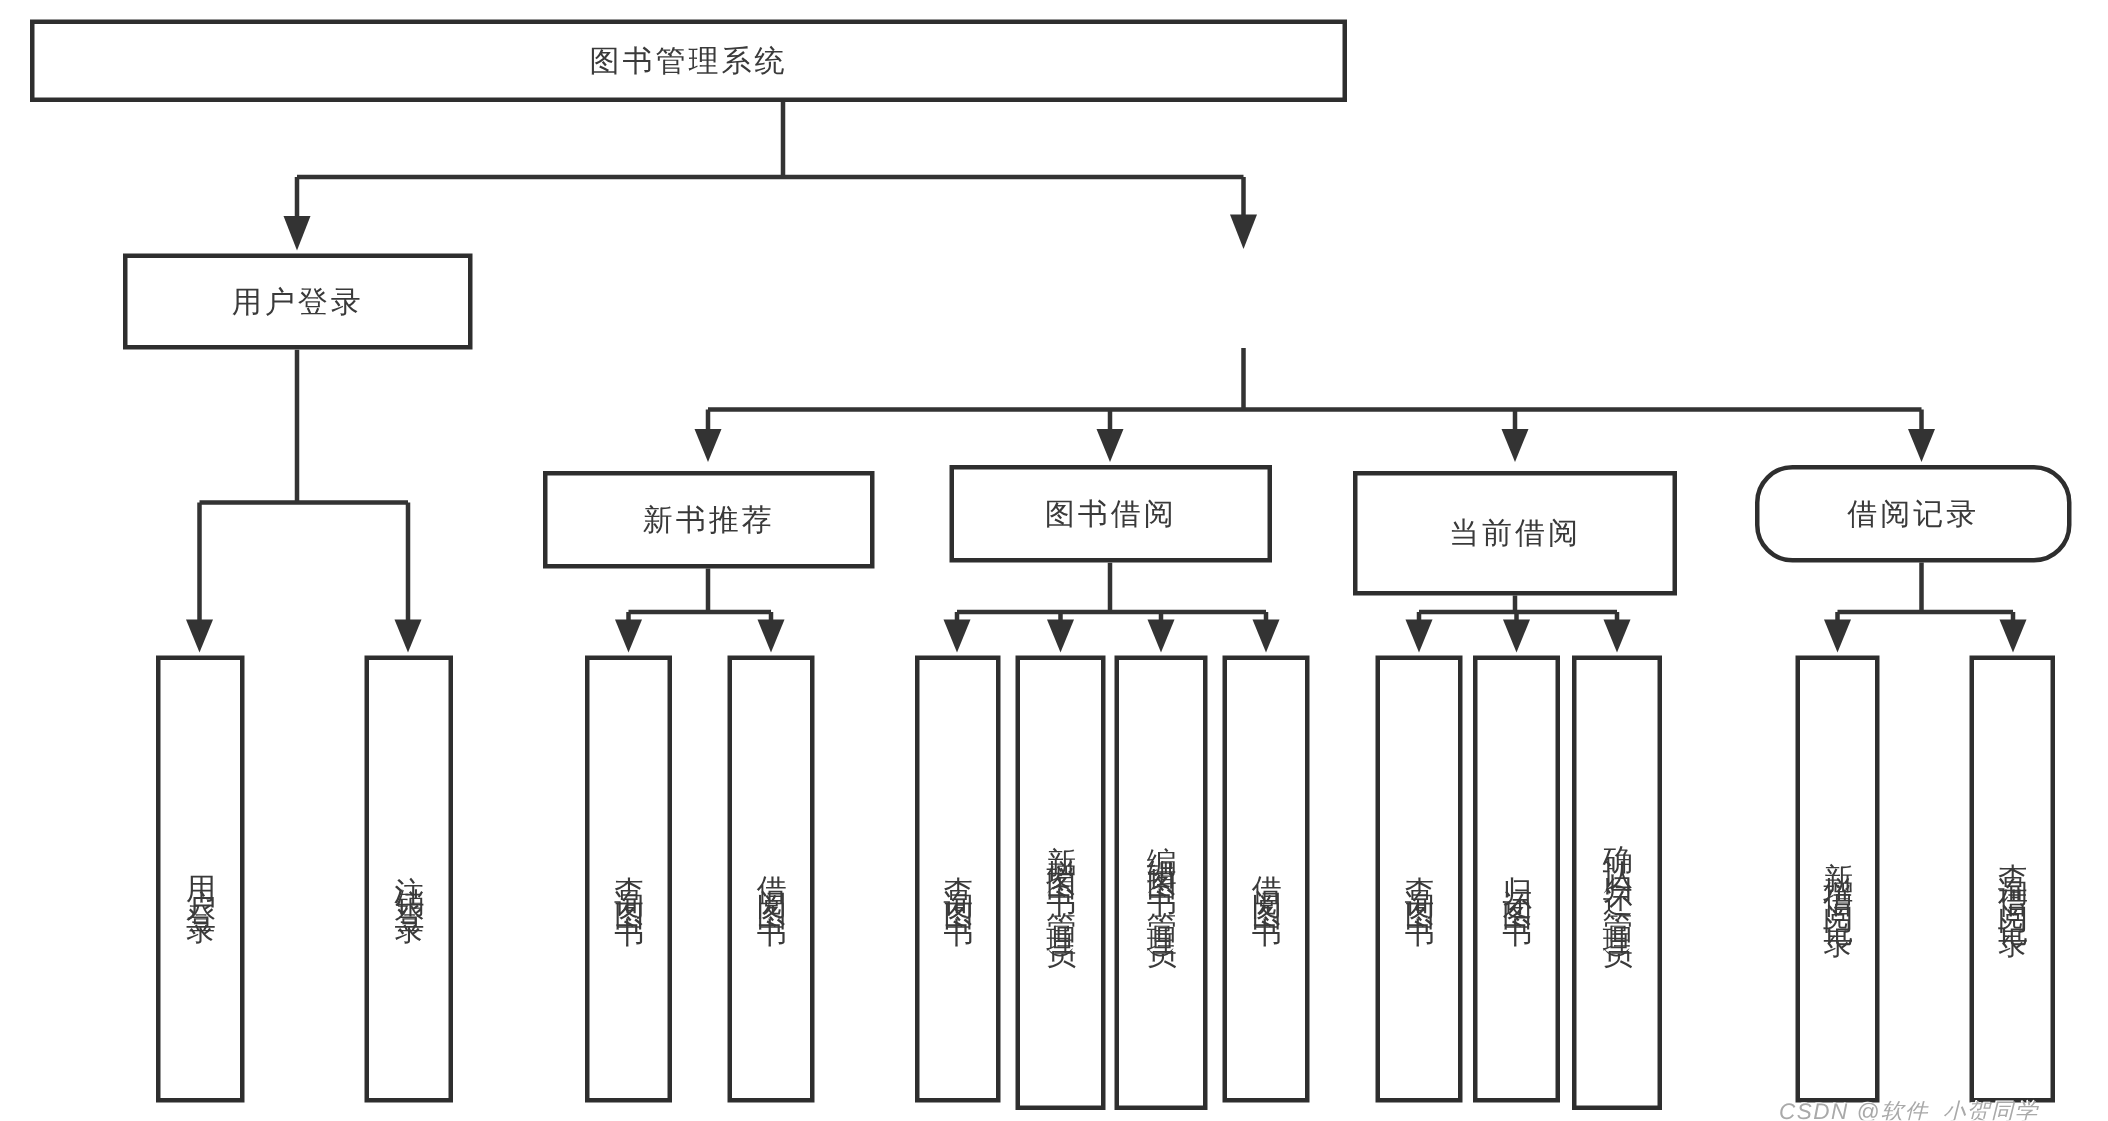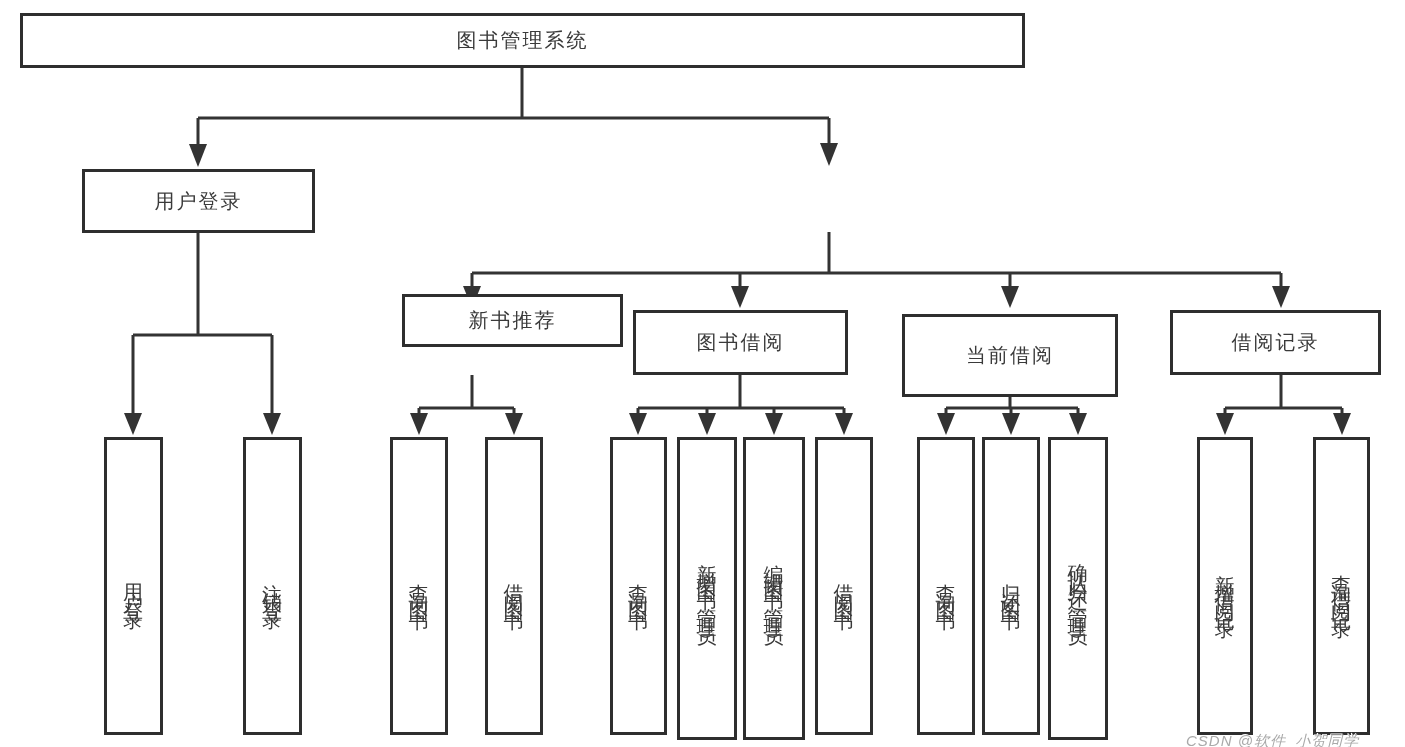--- a/index.html
+++ b/index.html
@@ -79,38 +79,38 @@
     <polygon points="698,413 716,413 707,435"></polygon>
     <polygon points="765,413 783,413 774,435"></polygon>
     <polygon points="835,413 853,413 844,435"></polygon>
     <polygon points="937,413 955,413 946,435"></polygon>
     <polygon points="1002,413 1020,413 1011,435"></polygon>
     <polygon points="1069,413 1087,413 1078,435"></polygon>
     <polygon points="1216,413 1234,413 1225,435"></polygon>
     <polygon points="1333,413 1351,413 1342,435"></polygon>
   </svg>
 
-  <div class="node h-node" style="left:20px;top:13px;width:1005px;height:55px;">
+  <div class="node h-node" style="left:20px;top:13px;width:878px;height:55px;">
     <span>图书管理系统</span>
   </div>
 
   <div class="node h-node" style="left:82px;top:169px;width:233px;height:64px;">
     <span>用户登录</span>
   </div>
 
-  <div class="node h-node" style="left:362px;top:294px;width:221px;height:53px;margin-left:40px;">
+  <div class="node h-node" style="left:362px;top:314px;width:221px;height:65px;">
     <span>新书推荐</span>
   </div>
   <div class="node h-node" style="left:633px;top:310px;width:215px;height:65px;text-align:center;">
     <span>图书借阅</span>
   </div>
   <div class="node h-node" style="left:902px;top:314px;width:216px;height:83px;">
     <span>当前借阅</span>
   </div>
-  <div class="node h-node" style="left:1170px;top:310px;width:211px;height:65px;">
+  <div class="node h-node" style="left:1170px;top:310px;width:211px;height:65px;border-radius:25px;">
     <span>借阅记录</span>
   </div>
 
   <div class="node v-node" style="left:104px;top:437px;width:59px;height:298px;">
     <span>用户登录</span>
   </div>
   <div class="node v-node" style="left:243px;top:437px;width:59px;height:298px;">
     <span>注销登录</span>
   </div>
 

